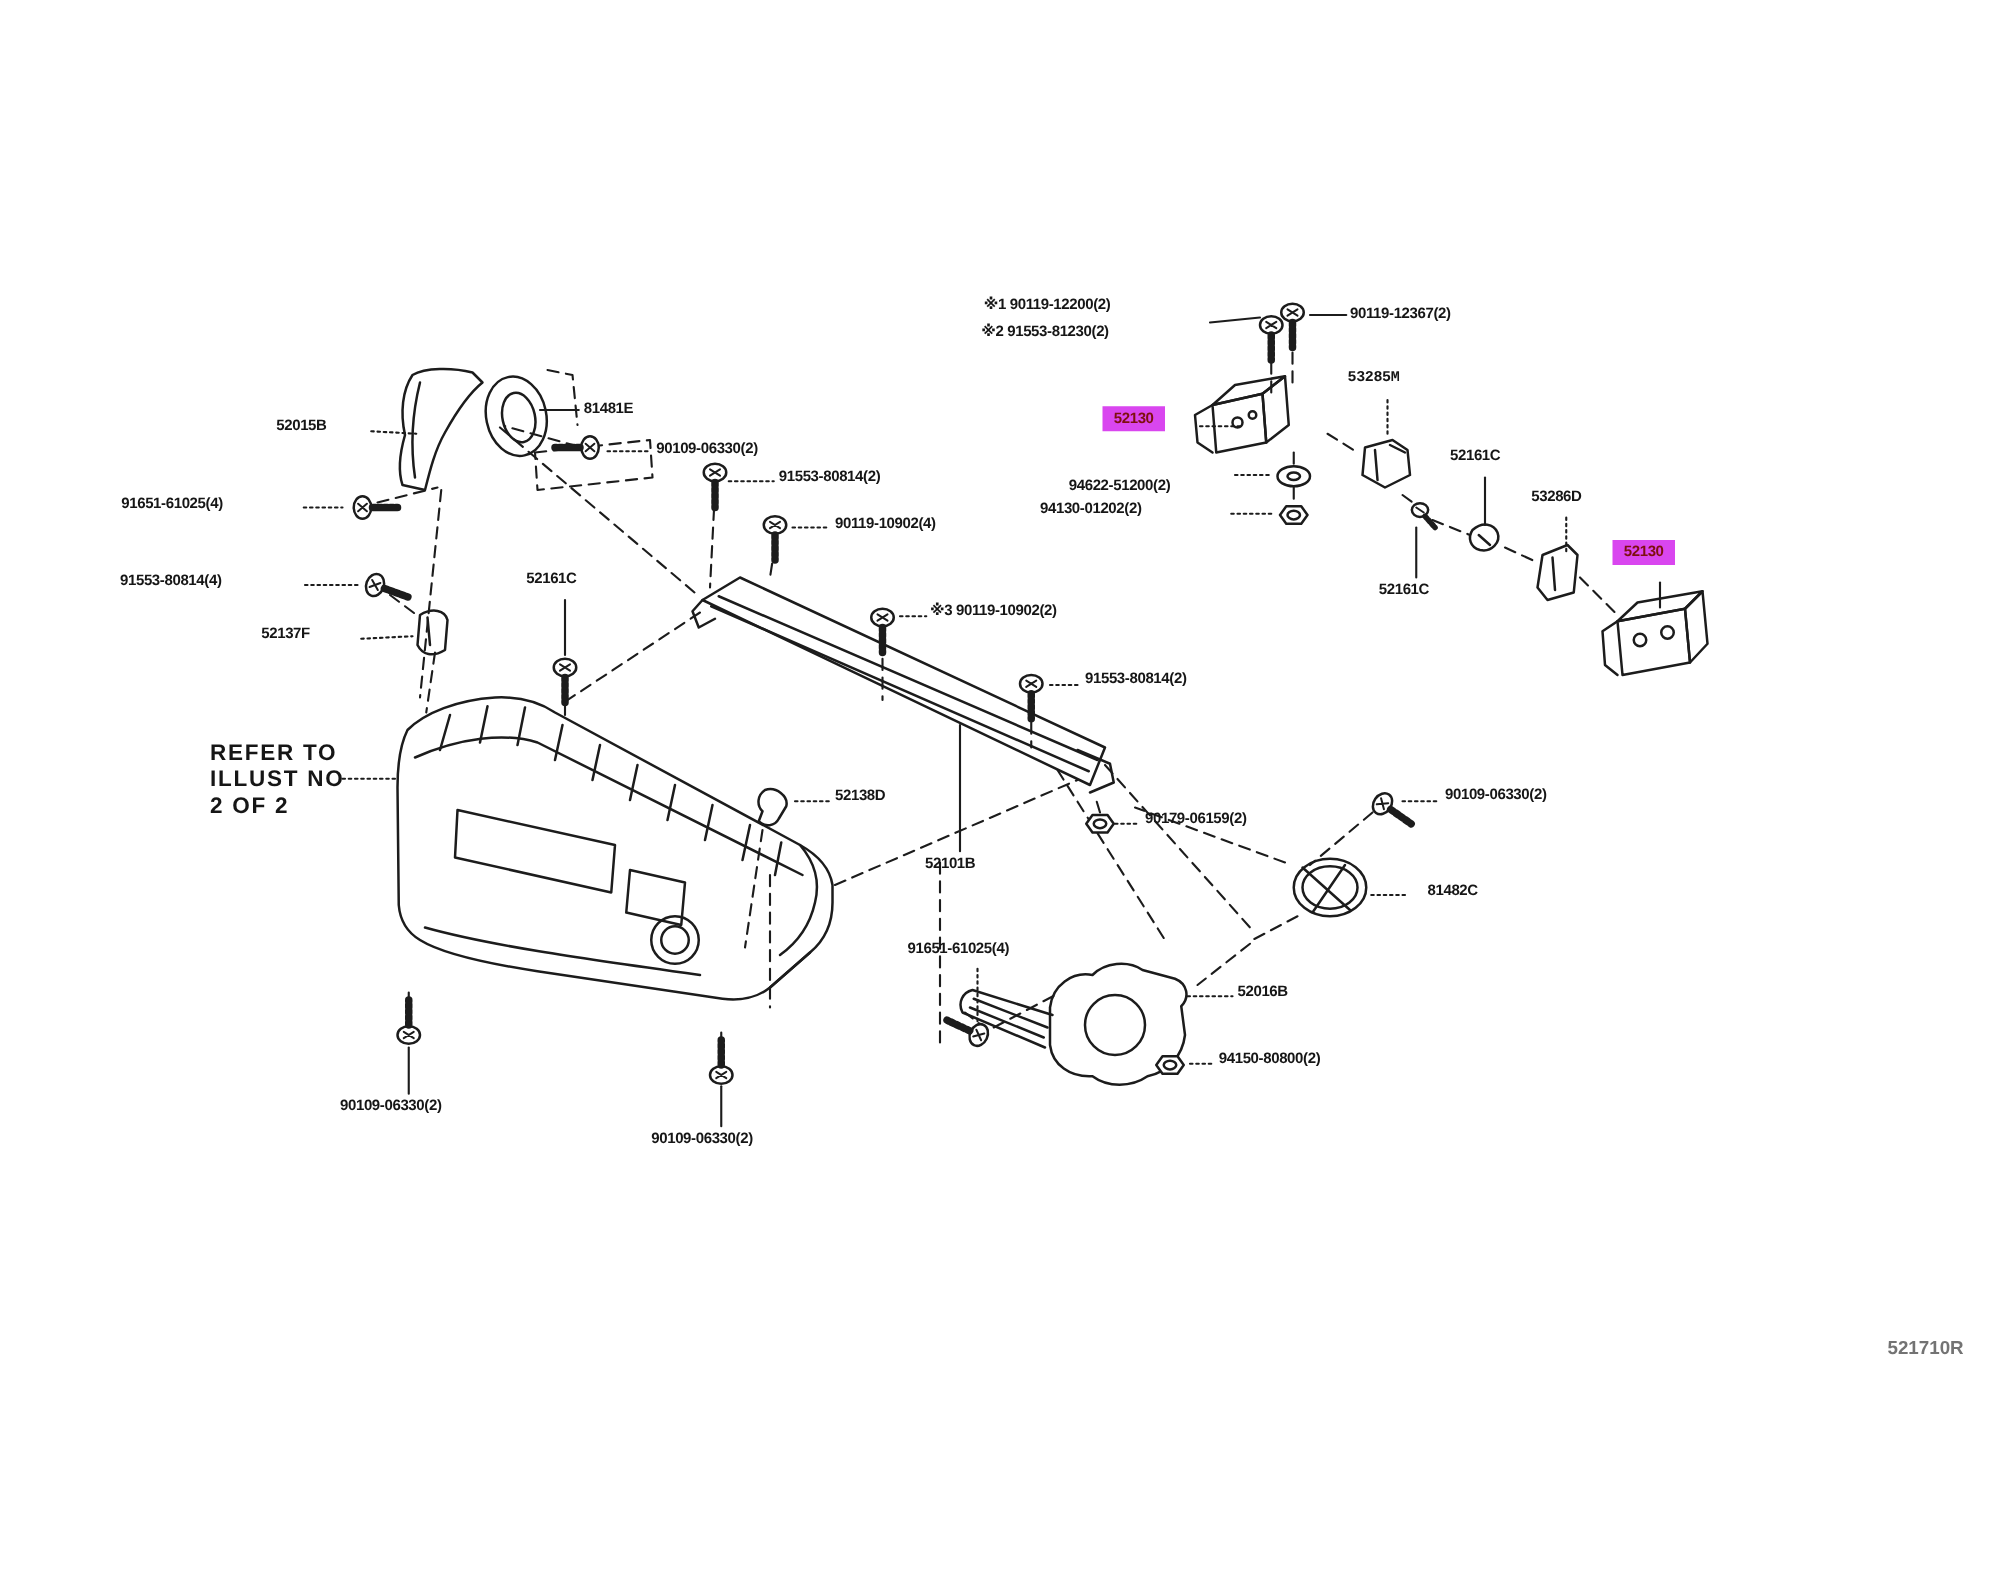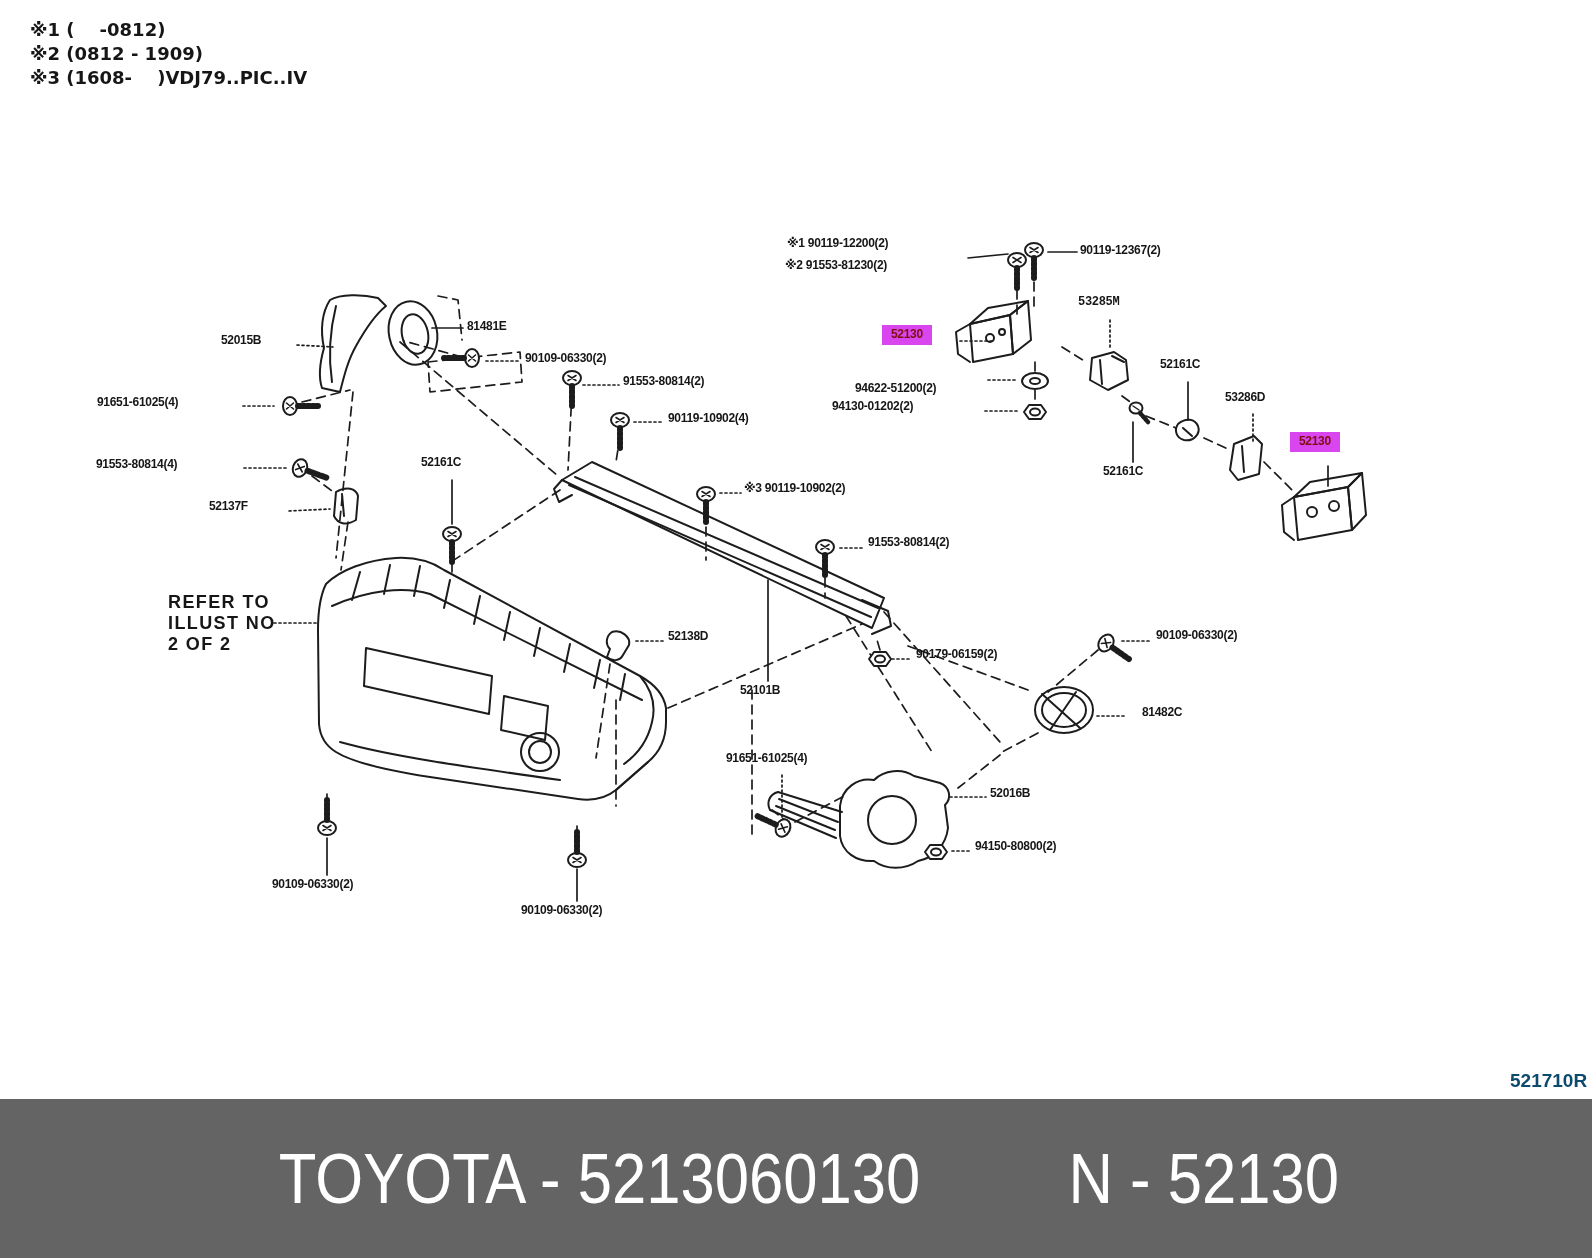--- a/index.html
+++ b/index.html
@@ -6,21 +6,21 @@
   .stage{position:relative;width:1592px;height:1258px;background:#ffffff;overflow:hidden;
          font-family:"Liberation Sans","DejaVu Sans",sans-serif;color:#111;}
   svg.art{position:absolute;left:0;top:0;}
   .notes{position:absolute;left:30px;top:18px;}
   .note-line{font-family:"DejaVu Sans","Liberation Sans",sans-serif;font-weight:bold;
              font-size:18px;line-height:24px;white-space:pre;color:#161616;}
   .part-label{position:absolute;font-weight:bold;font-size:12px;letter-spacing:-0.3px;
               line-height:1.08;color:#161616;white-space:pre;}
   .part-label.hl{background:#d946ef;color:#7E0F0F;padding:3px 9px 4px 9px;}
   .part-label.refer{font-size:18px;letter-spacing:1.4px;line-height:21px;white-space:pre-line;}
-  .diagram-code{position:absolute;left:1510px;top:1070px;font-weight:bold;font-size:19px;color:#0c4a6e;}
+  .diagram-code{position:absolute;left:1510px;top:1070px;font-weight:bold;font-size:15px;color:#737373;}
   .footer{position:absolute;left:0;top:1099px;width:1592px;height:159px;background:#646464;
           display:flex;align-items:center;justify-content:center;gap:86px;}
   .footer-text{display:inline-block;color:#ffffff;font-size:70px;font-weight:400;
                transform:scaleX(0.88);white-space:pre;}
 </style>
 </head>
 <body>
 
 <div class="stage">
 
@@ -223,25 +223,20 @@
         <use href="#nutG" x="880" y="659"></use>
         <use href="#boltH" x="1106" y="643" transform="rotate(215 1106 643)"></use>
         <use href="#boltH" x="783" y="828" transform="rotate(25 783 828)"></use>
         <use href="#nutG" x="936" y="852"></use>
         <use href="#boltU" x="327" y="828"></use>
         <use href="#boltU" x="577" y="860"></use>
       </g>
     </g>
   </svg>
 
-  <div class="notes">
-    <div class="note-line">※1 (    -0812)</div>
-    <div class="note-line">※2 (0812 - 1909)</div>
-    <div class="note-line">※3 (1608-    )VDJ79..PIC..IV</div>
-  </div>
 
   <div id="labels-layer">
       <div class="part-label" style="left: 221px; top: 334px;">52015B</div>
       <div class="part-label" style="left: 467px; top: 320px;">81481E</div>
       <div class="part-label" style="left: 525px; top: 352px;">90109-06330(2)</div>
       <div class="part-label" style="left: 623px; top: 375px;">91553-80814(2)</div>
       <div class="part-label" style="left: 668px; top: 412px;">90119-10902(4)</div>
       <div class="part-label" style="left: 97px; top: 396px;">91651-61025(4)</div>
       <div class="part-label" style="left: 96px; top: 458px;">91553-80814(4)</div>
       <div class="part-label" style="left: 421px; top: 456px;">52161C</div>
@@ -269,18 +264,14 @@
       <div class="part-label" style="left: 1130px; top: 706px; margin-left: 12px;">81482C</div>
       <div class="part-label" style="left: 726px; top: 752px;">91651-61025(4)</div>
       <div class="part-label" style="left: 990px; top: 787px;">52016B</div>
       <div class="part-label" style="left: 975px; top: 840px;">94150-80800(2)</div>
       <div class="part-label" style="left: 272px; top: 878px;">90109-06330(2)</div>
       <div class="part-label" style="left: 521px; top: 904px;">90109-06330(2)</div>
     </div>
 
   <div class="diagram-code">521710R</div>
 
-  <div class="footer">
-    <span class="footer-text">TOYOTA - 5213060130</span>
-    <span class="footer-text">N - 52130</span>
-  </div>
 
 </div>
 
 </body></html>

